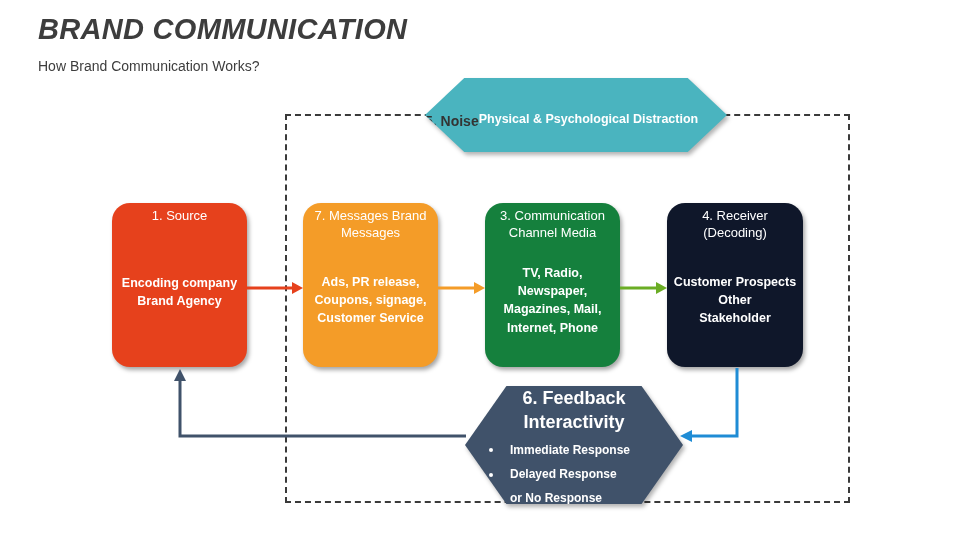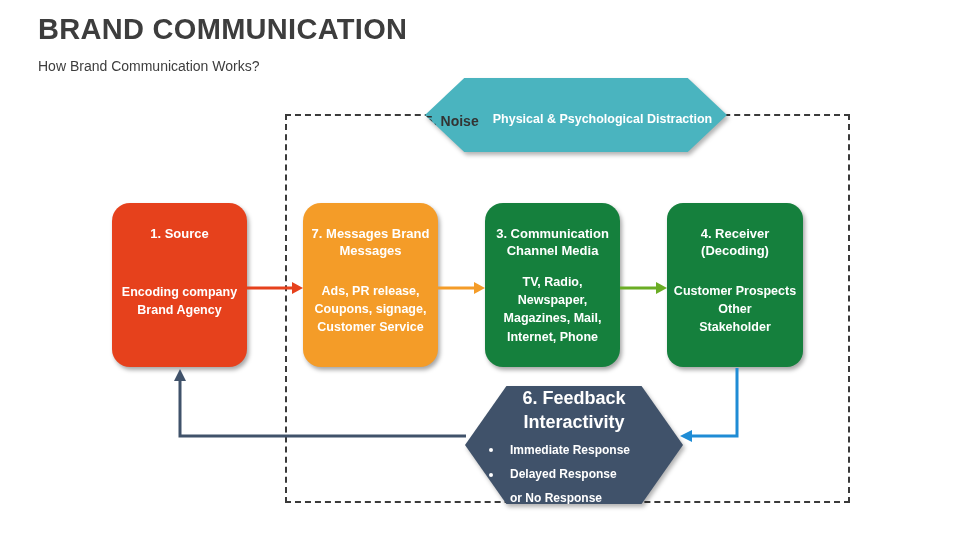--- a/index.html
+++ b/index.html
@@ -12,20 +12,21 @@
     overflow: hidden;
   }
   .title {
     position: absolute;
     left: 38px;
     top: 13px;
     font-size: 29px;
     font-weight: bold;
     color: #3d3d3d;
     letter-spacing: 0.3px;
+    font-style: italic;
   }
   .subtitle {
     position: absolute;
     left: 38px;
     top: 58px;
     font-size: 14px;
     color: #3d3d3d;
   }
   .dashed-frame {
     position: absolute;
@@ -39,21 +40,21 @@
   .hex-wrap { position: absolute; }
   .hex-shadow { filter: drop-shadow(2px 3px 2px rgba(0,0,0,0.30)); }
   .noise-wrap { left: 425px; top: 78px; width: 302px; height: 74px; }
   .noise {
     width: 100%; height: 100%;
     background: #4ab4bf;
     clip-path: polygon(13% 0, 87% 0, 100% 50%, 87% 100%, 13% 100%, 0 50%);
     display: flex; flex-direction: row; align-items: center; text-align: center;
   }
   .noise-title { margin-top: 12px; font-size: 14px; font-weight: bold; color: #333333; }
-  .noise-desc { margin-top: 7px; font-size: 12.5px; font-weight: 600; color: #ffffff; margin-left: 14px; }
+  .noise-desc { margin-top: 7px; font-size: 12.5px; font-weight: 600; color: #ffffff; }
 
   .feedback-wrap { left: 465px; top: 377px; width: 218px; height: 118px; }
   .feedback {
     width: 100%; height: 100%;
     background: #40526a;
     clip-path: polygon(19% 0, 81% 0, 100% 50%, 81% 100%, 19% 100%, 0 50%);
     color: #ffffff;
   }
   .feedback-title {
     margin-top: 9px;
@@ -84,42 +85,42 @@
     top: 203px;
     height: 164px;
     border-radius: 18px;
     color: #ffffff;
     display: flex;
     flex-direction: column;
     text-align: center;
     box-shadow: 2px 3px 4px rgba(0,0,0,0.35);
   }
   .box-title {
-    margin-top: 23px;
+    margin-top: 5px;
     padding: 0 6px;
     font-size: 13px;
-    font-weight: bold;
+    font-weight: normal;
     line-height: 1.3;
     white-space: pre-line;
   }
   .box-body {
     flex: 1;
     display: flex;
     align-items: center;
     justify-content: center;
     padding: 0 6px 8px 6px;
     font-size: 12.5px;
     font-weight: 600;
     line-height: 1.45;
     white-space: pre-line;
   }
   .box-source   { left: 112px; width: 135px; background: #e6411c; }
   .box-messages { left: 303px; width: 135px; background: #f49c28; }
   .box-channel  { left: 485px; width: 135px; background: #15803d; }
-  .box-receiver { left: 667px; width: 136px; background: #15803d; border-radius: 16px; }
+  .box-receiver { left: 667px; width: 136px; background: #0f172a; }
 
   .connectors {
     position: absolute;
     left: 0; top: 0;
     width: 960px; height: 540px;
     pointer-events: none;
   }
 </style>
 </head>
 <body>

